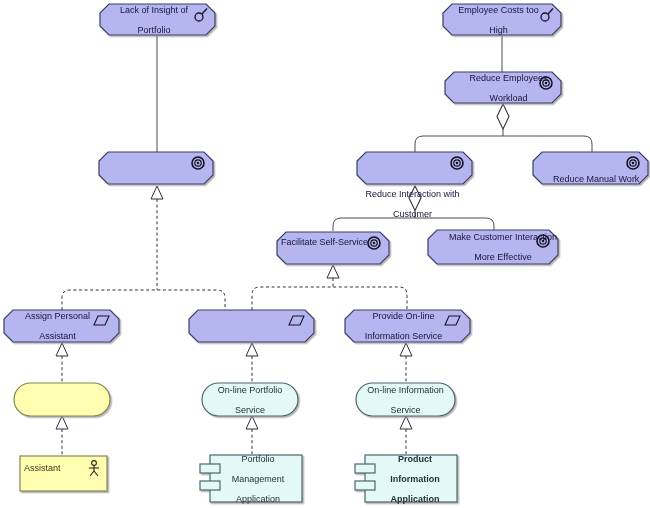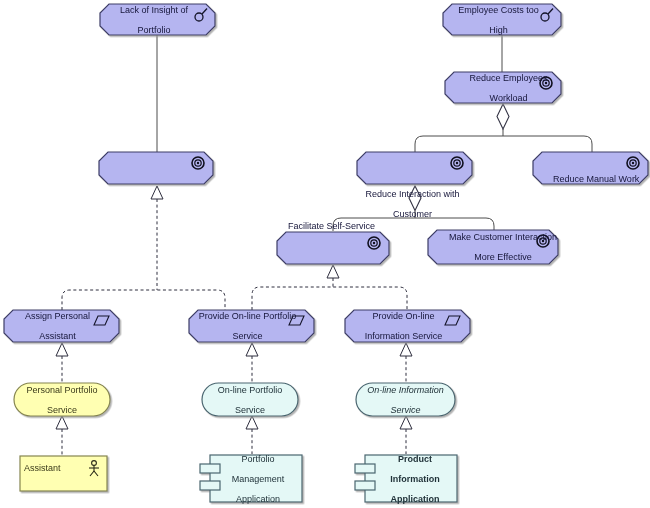--- a/index.html
+++ b/index.html
@@ -154,42 +154,36 @@
 </div>
 <div class="node-label motiv" style="left:445px;top:72px;width:116px;height:31px;padding:0 10px 0 21px;box-sizing:border-box;">
   <span>Reduce Employees Workload</span>
 </div>
 <div class="node-label motiv" style="left:357px;top:152px;width:115px;height:32px;padding:0 10px 0 6px;box-sizing:border-box;margin-top:36px;">
   <span>Reduce Interaction with Customer</span>
 </div>
 <div class="node-label motiv" style="left:533px;top:168px;width:115px;height:32px;padding:0 12px 10px 4px;box-sizing:border-box;margin-left:16px;">
   <span>Reduce Manual Work</span>
 </div>
-<div class="node-label motiv" style="left:277px;top:216px;width:112px;height:20px;padding:0 14px 0 4px;box-sizing:border-box;margin-left:7px;">
+<div class="node-label motiv" style="left:277px;top:232px;width:112px;height:20px;padding:0 14px 0 4px;box-sizing:border-box;">
   <span>Facilitate Self-Service</span>
 </div>
 <div class="node-label motiv" style="left:428px;top:230px;width:150px;height:34px;padding:0 12px;box-sizing:border-box;">
   <span>Make Customer Interaction More Effective</span>
 </div>
 <div class="node-label motiv" style="left:4px;top:310px;width:115px;height:32px;padding:0 14px 0 6px;box-sizing:border-box;">
   <span>Assign Personal Assistant</span>
 </div>
-<div class="node-label motiv" style="left:189px;top:310px;width:125px;height:32px;padding:0 16px 0 8px;box-sizing:border-box;">
-  <span>Provide On-line Portfolio Service</span>
-</div>
 <div class="node-label motiv" style="left:345px;top:310px;width:125px;height:32px;padding:0 16px 0 8px;box-sizing:border-box;">
   <span>Provide On-line Information Service</span>
-</div>
-<div class="node-label biz" style="left:14px;top:383px;width:96px;height:33px;padding:0 8px;box-sizing:border-box;">
-  <span>Personal Portfolio Service</span>
 </div>
 <div class="node-label app" style="left:202px;top:383px;width:96px;height:33px;padding:16px 8px;box-sizing:border-box;">
   <span>On-line Portfolio Service</span>
 </div>
-<div class="node-label app" style="left:356px;top:383px;width:99px;height:33px;padding:8px 8px;box-sizing:border-box;font-style:italic;">
+<div class="node-label app" style="left:356px;top:383px;width:99px;height:33px;padding:8px 8px;box-sizing:border-box;">
   <span>On-line Information Service</span>
 </div>
 <div class="node-label biz" style="left:20px;top:456px;width:87px;height:24px;padding:0 20px 0 4px;box-sizing:border-box;">
   <span>Assistant</span>
 </div>
 <div class="node-label app" style="left:210px;top:455px;width:92px;height:47px;padding:0 8px 0 12px;box-sizing:border-box;">
   <span>Portfolio Management Application</span>
 </div>
 <div class="node-label app" style="left:365px;top:455px;width:92px;height:47px;padding:0 4px 0 12px;box-sizing:border-box;font-weight:bold;">
   <span>Product Information Application</span>

